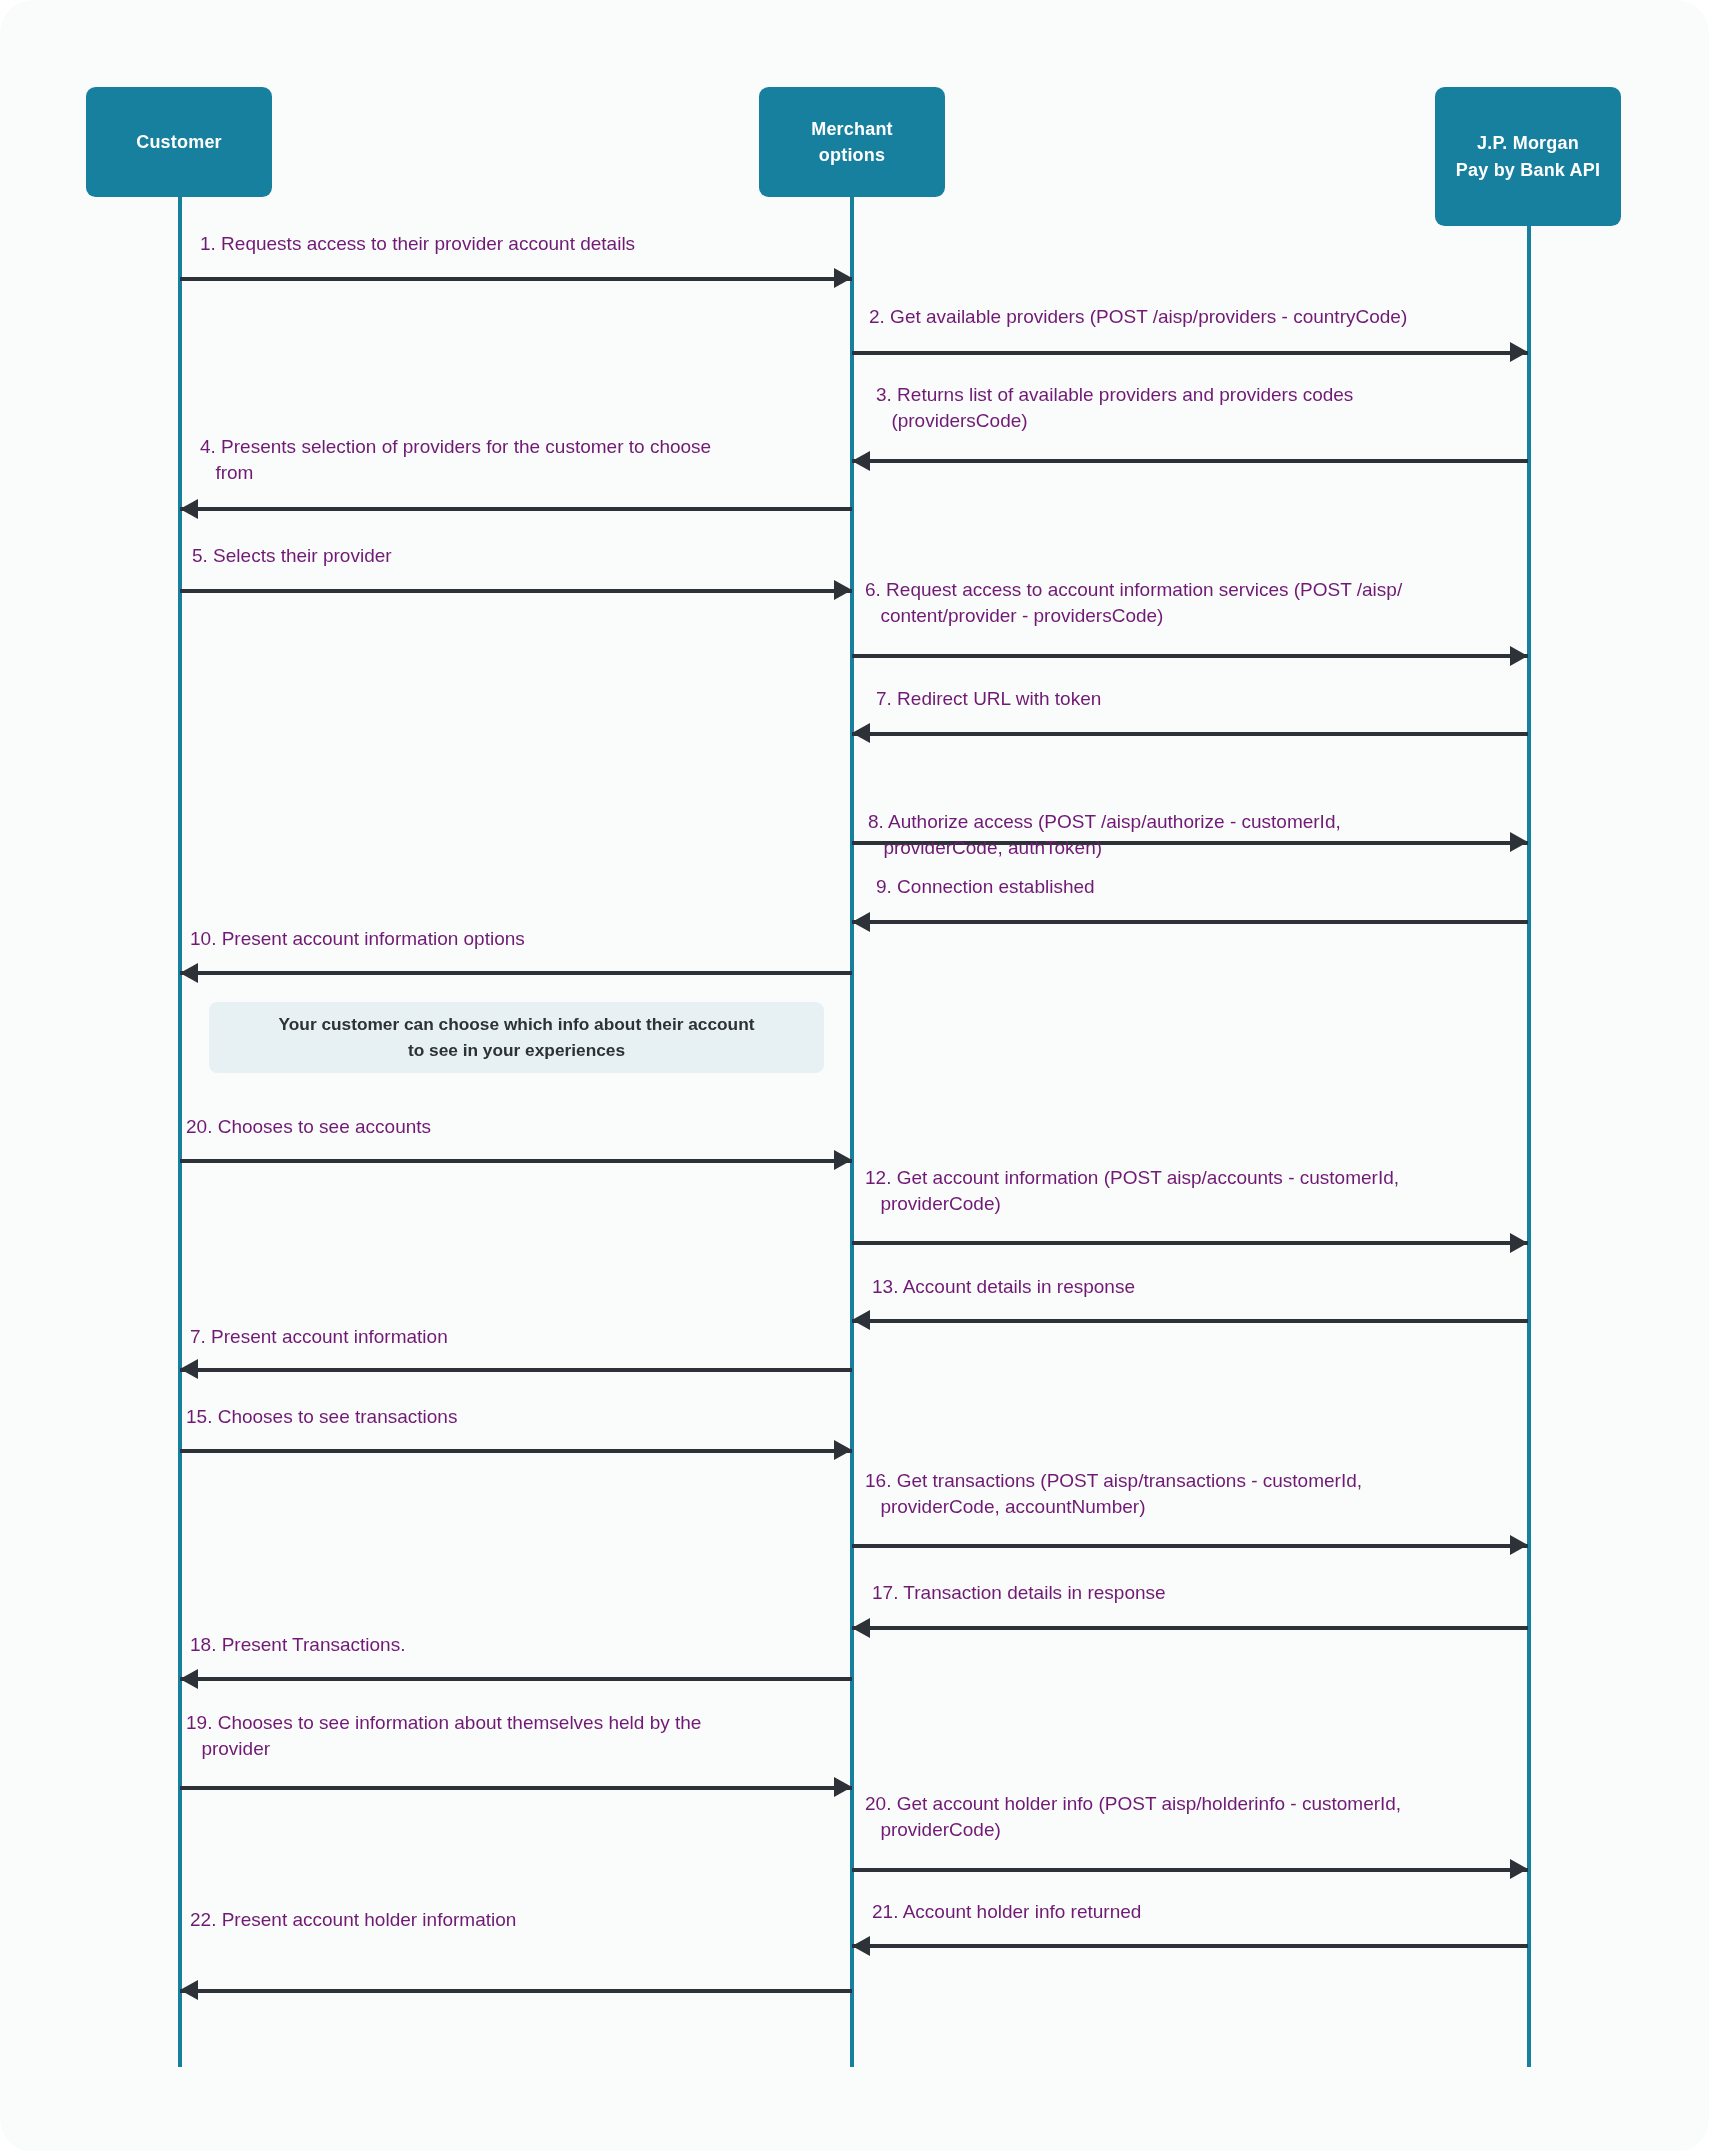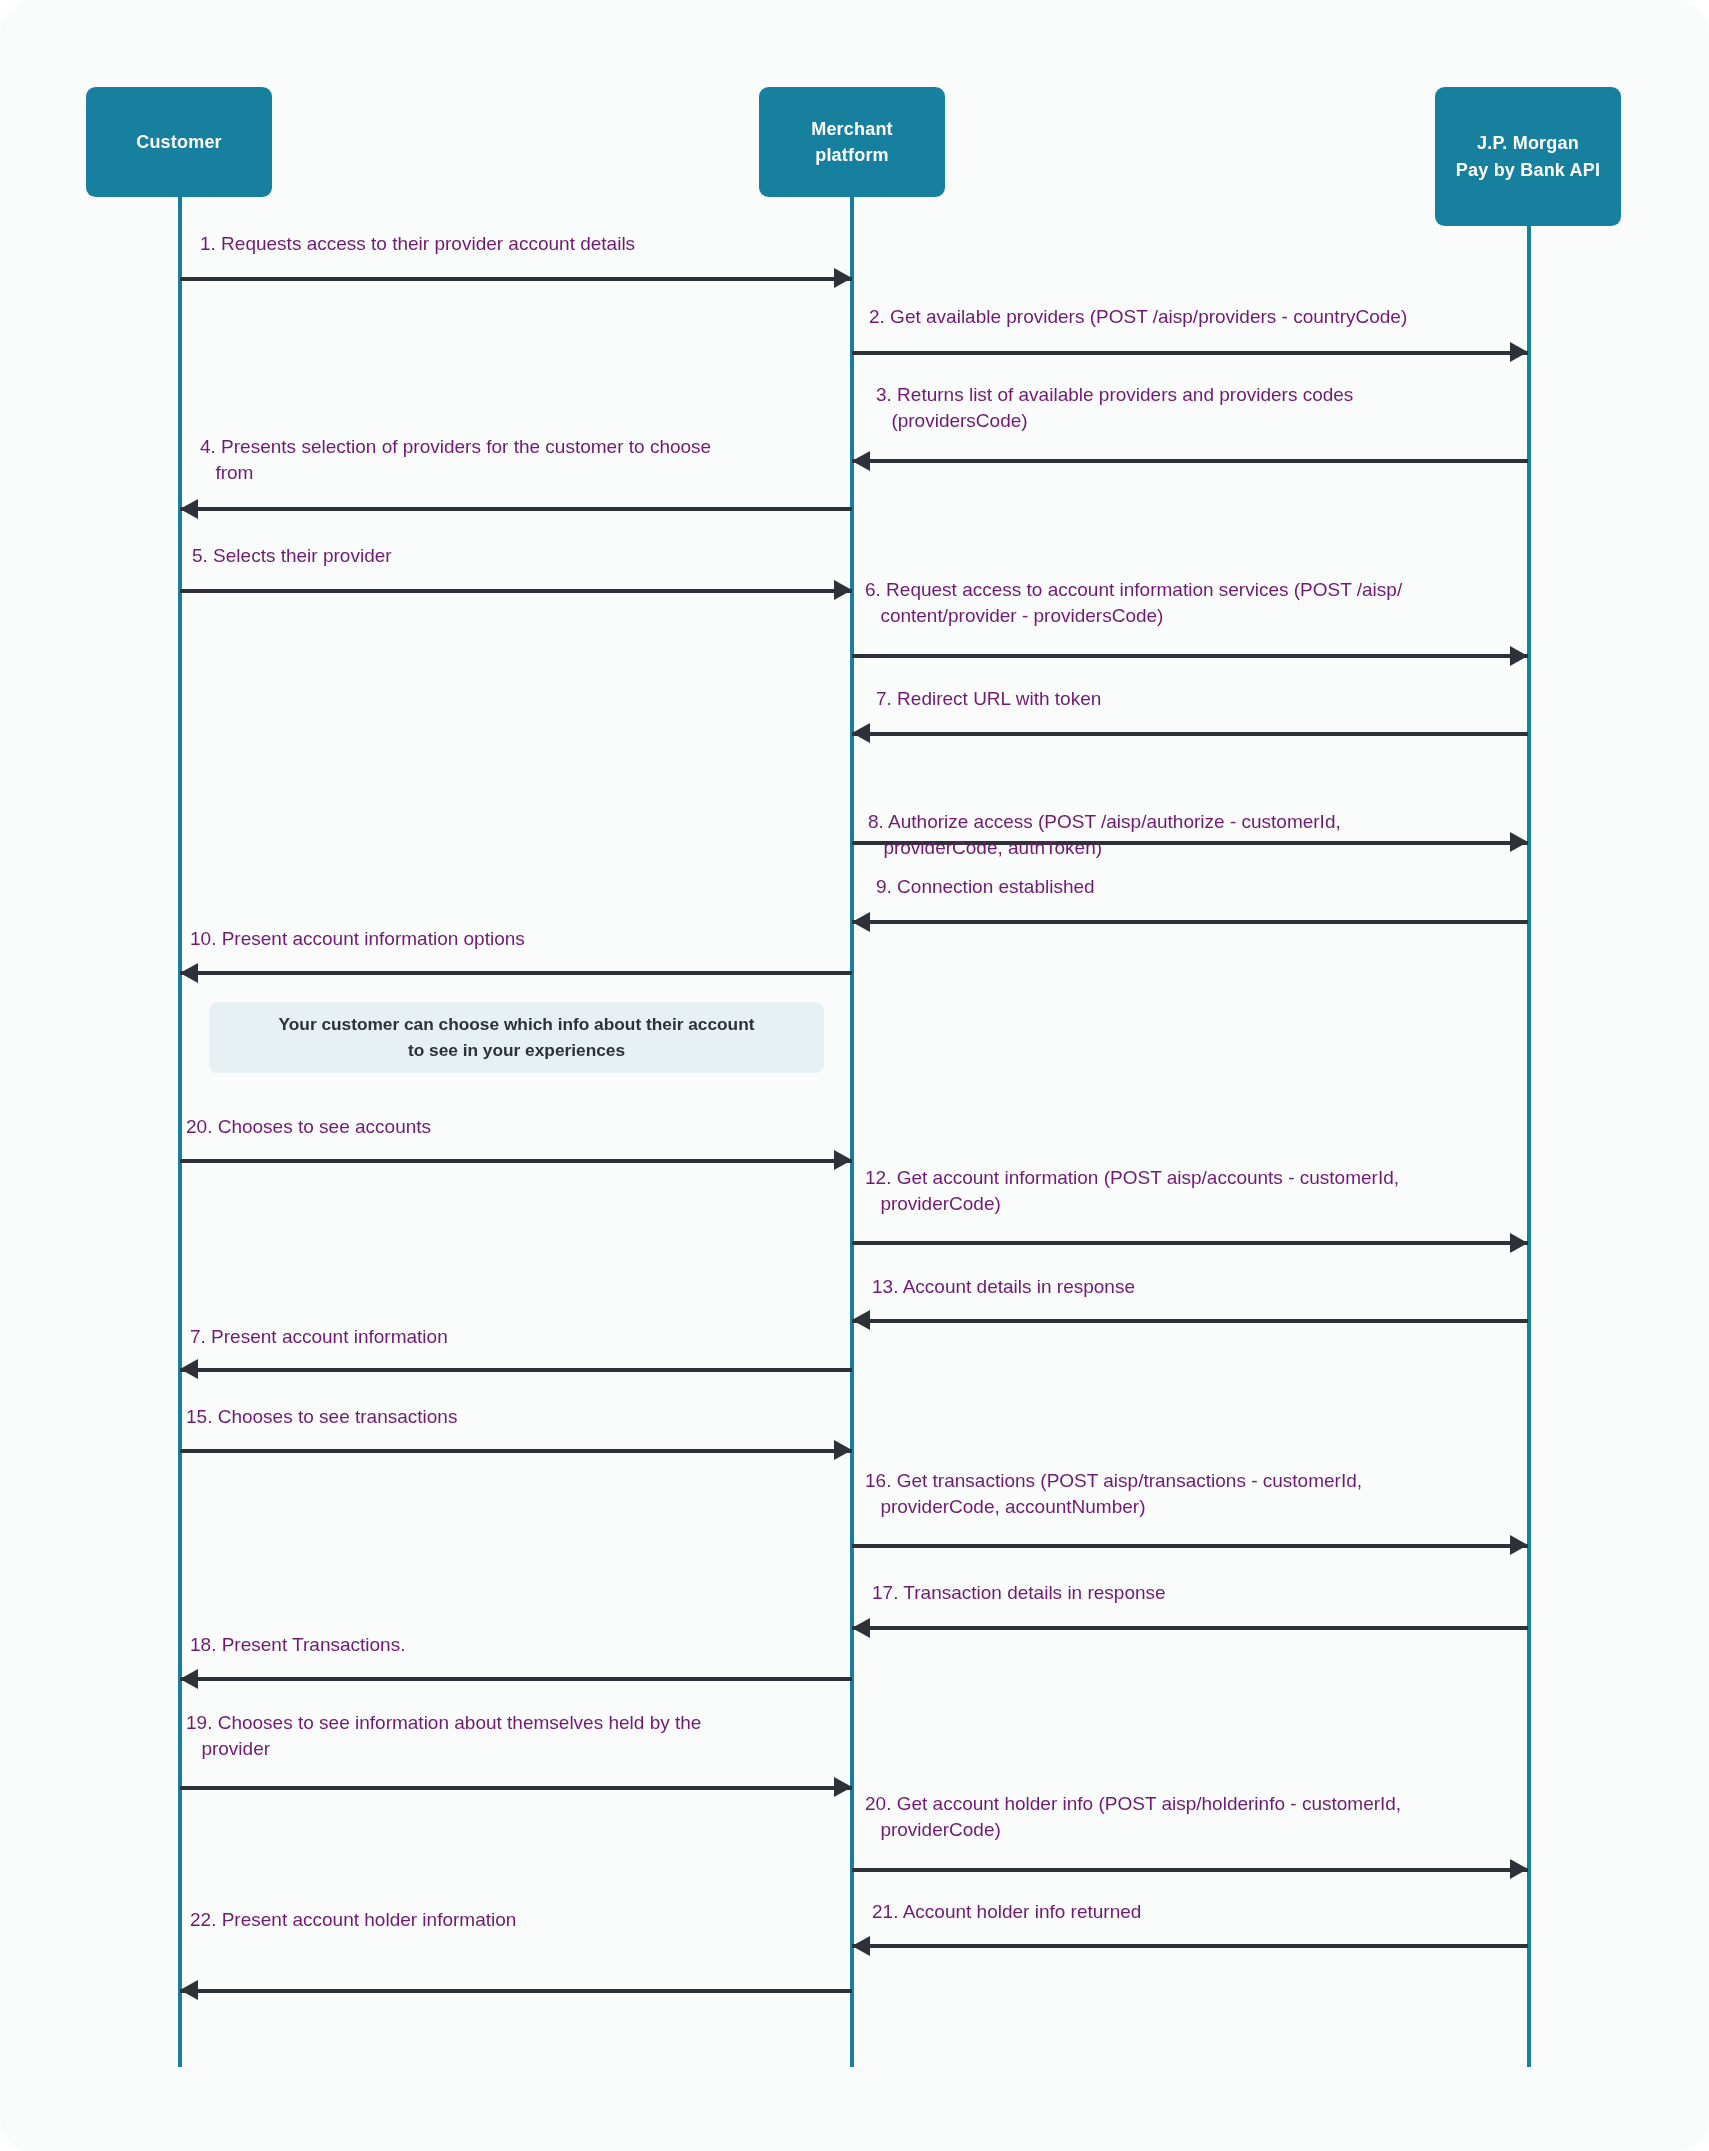--- a/index.html
+++ b/index.html
@@ -180,21 +180,21 @@
         <div class="note-text">Your customer can choose which info about their account
 to see in your experiences</div>
       </div>
     </div>
   <div id="participants-layer">
       <div class="participant" style="left: 86px; top: 87px; width: 186px; height: 110px;">
         <span class="plabel">Customer</span>
       </div>
       <div class="participant" style="left: 759px; top: 87px; width: 186px; height: 110px;">
         <span class="plabel">Merchant
-platform</span>
+options</span>
       </div>
       <div class="participant" style="left: 1435px; top: 87px; width: 186px; height: 139px;">
         <span class="plabel">J.P. Morgan
 Pay by Bank API</span>
       </div>
     </div>
 </div>
 
 
 </body></html>

